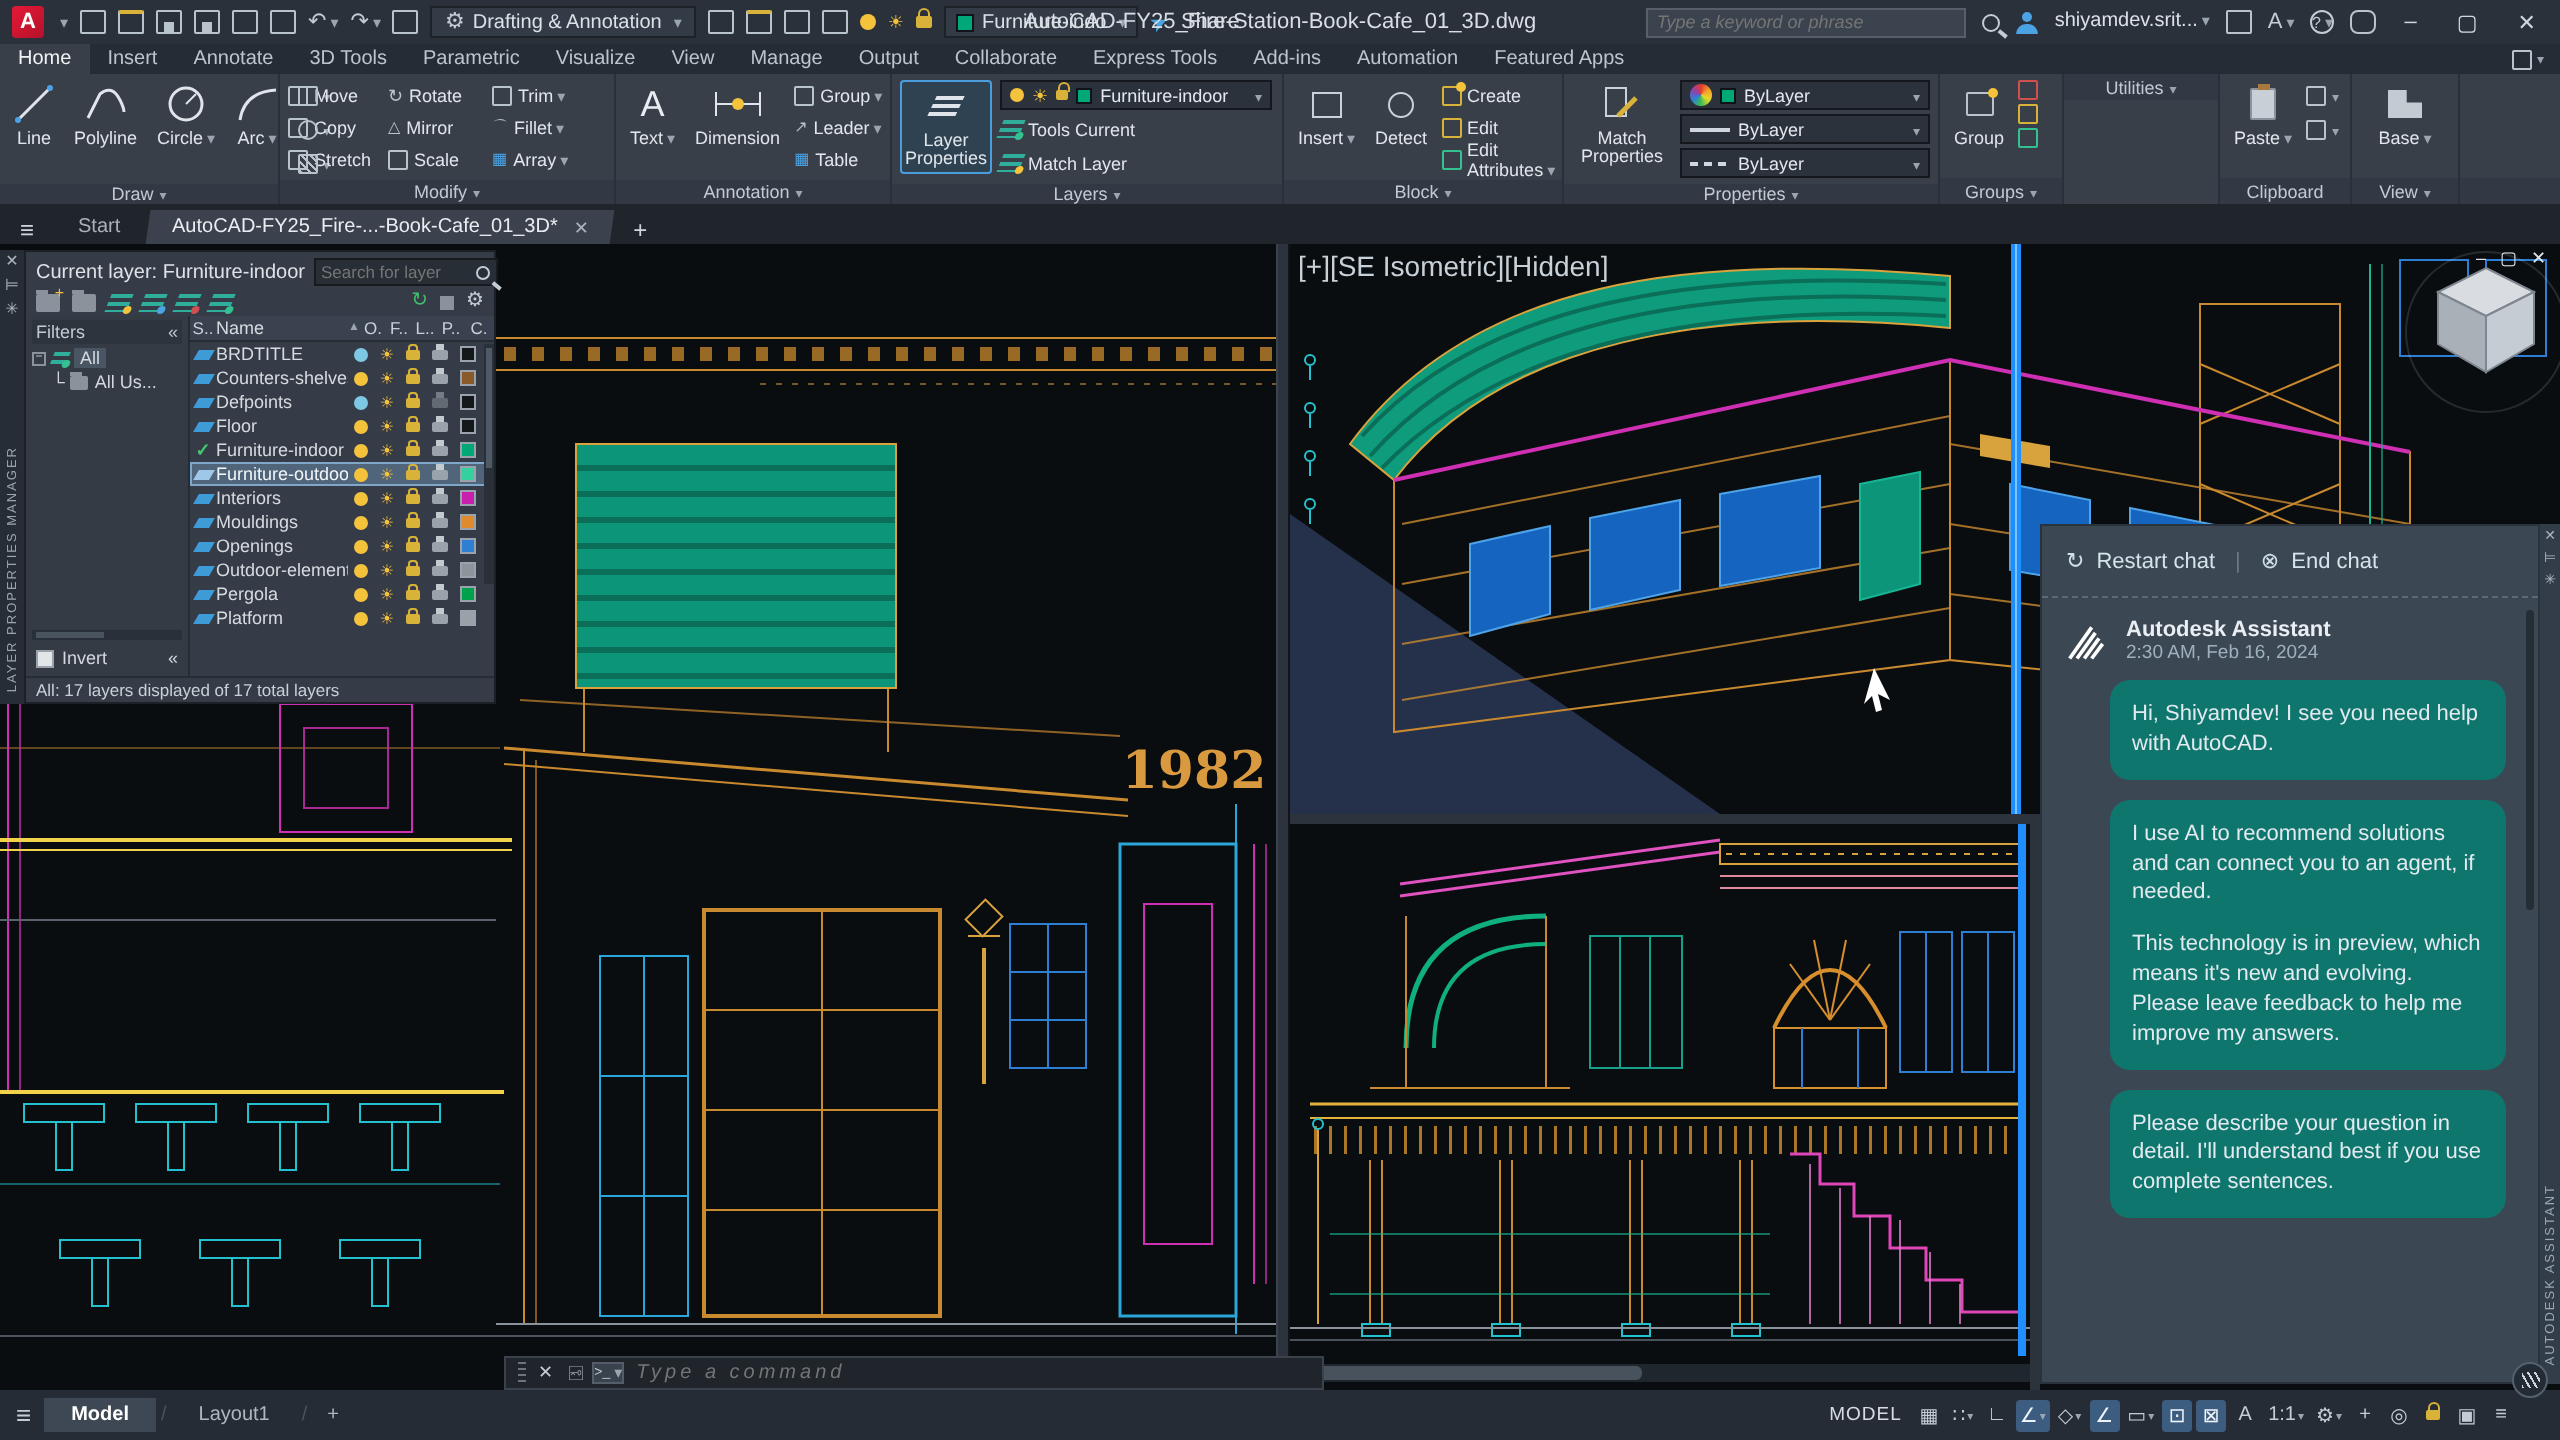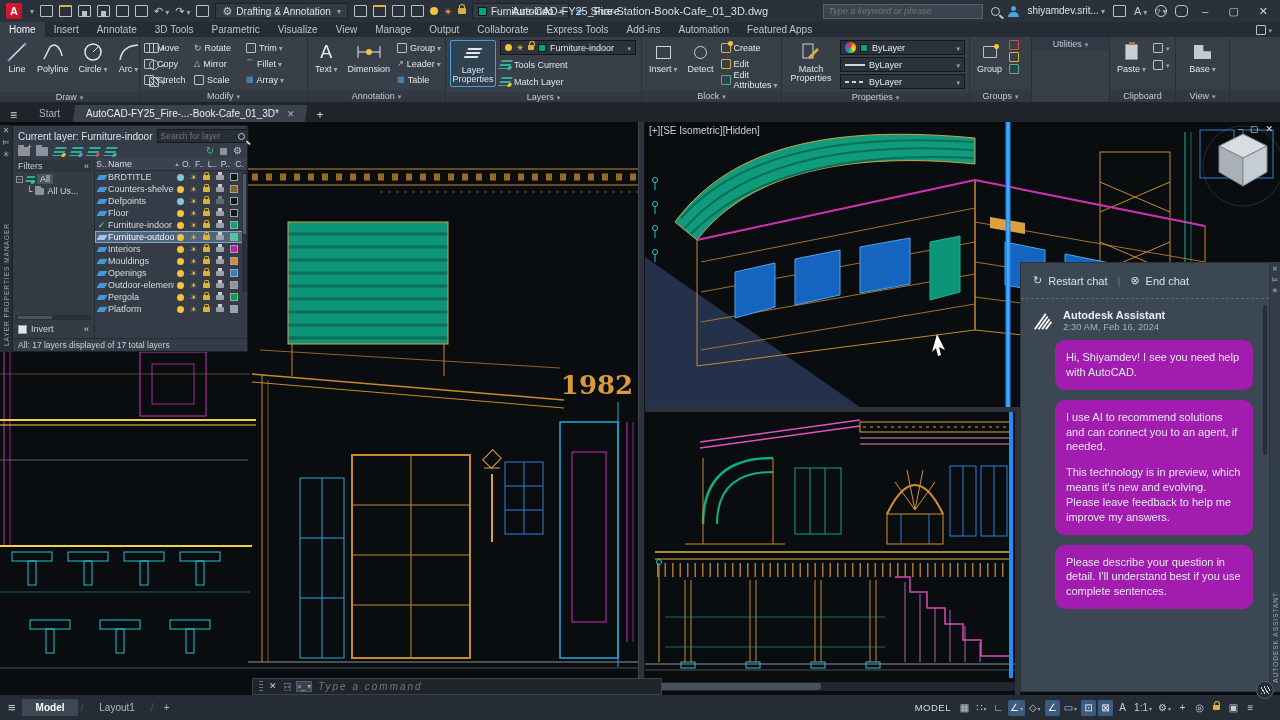--- a/index.html
+++ b/index.html
@@ -81,21 +81,21 @@
   .dtab.active{background:#3b424d;color:#e9edf1}
   .dtab .closex{margin-left:8px;color:#aab3bc;font-size:9px}
   .dmenu{padding:0 10px;color:#cfd6dd;font-size:12px}
   .dplus{color:#cfd6dd;padding:0 8px;font-size:12px}
 
   
   #main{position:absolute;left:0;top:122px;width:1280px;height:573px;background:#0a0d10}
   #vsplit{position:absolute;left:638px;top:0;width:7px;height:573px;background:#2c333d;border-left:1px solid #3a424d;border-right:1px solid #11151a}
   #hsplit{position:absolute;left:645px;top:285px;width:375px;height:5px;background:#2c333d}
   #vsplit2{position:absolute;left:1015px;top:285px;width:5px;height:288px;background:#2c333d}
-  .vplabel{position:absolute;font-size:10px;color:#c8d0d8;z-index:3}
+  .vplabel{position:absolute;font-size:14px;color:#c8d0d8;z-index:3}
   #doccontrols{position:absolute;left:1238px;top:2px;z-index:3;display:flex;gap:7px;color:#dfe5ea;font-size:9px}
   #wcspill{position:absolute;left:1222px;top:206px;width:44px;height:13px;background:#39414d;border:1px solid #59636f;border-radius:2px;display:flex;align-items:center;justify-content:center;gap:3px;font-size:8px;color:#cfd6dd;z-index:3}
   #rbscroll{position:absolute;left:645px;top:560px;width:370px;height:9px;background:#20262d;z-index:2}
   #rbscroll .thumb{position:absolute;left:6px;top:1px;width:170px;height:7px;background:#47525d;border-radius:3px}
 
   
   #palette{position:absolute;left:0;top:3px;width:248px;height:227px;z-index:6;display:flex}
   #palrail{width:12px;background:#272d36;display:flex;flex-direction:column;align-items:center;padding:2px 0;gap:4px}
   #palrail .ric{color:#aeb7c0;font-size:8px;line-height:1}
   #palrail .vtext{writing-mode:vertical-rl;transform:rotate(180deg);font-size:6.5px;letter-spacing:1px;color:#9aa5af;margin-top:auto;margin-bottom:4px}
@@ -150,21 +150,21 @@
   #assistant{position:absolute;left:1020px;top:140px;width:260px;height:430px;z-index:7;display:flex}
   #apanel{width:250px;background:#3c4754;display:flex;flex-direction:column;border:1px solid #2a323c}
   #ahead{height:36px;display:flex;align-items:center;gap:6px;padding:0 12px;border-bottom:1px dashed #5a6878;color:#d5e4ea;font-size:11px}
   #ahead .aic{font-size:11px;color:#cfe0e8}
   #ahead .sep{color:#6b7886;padding:0 4px}
   #amsgs{flex:1;padding:10px 12px 4px;overflow:hidden;position:relative}
   .arow{display:flex;align-items:center;gap:8px;margin-bottom:8px}
   .alogo{width:22px;height:22px;flex:0 0 auto}
   .aname{font-size:11px;font-weight:bold;color:#e9eef2}
   .atime{font-size:9.5px;color:#9fb0bd}
-  .bubble{background:#a21caf;border-radius:10px;padding:10px 11px;margin:0 4px 10px 22px;font-size:11px;line-height:1.35;color:#e3eaef}
+  .bubble{background:#0f766e;border-radius:10px;padding:10px 11px;margin:0 4px 10px 22px;font-size:11px;line-height:1.35;color:#e3eaef}
   .bubble p+p{margin-top:11px}
   .msthumb{position:absolute;right:2px;top:6px;width:4px;height:150px;background:#252d36;border-radius:2px}
   #ainput{height:44px;background:#2f3a47;border-top:1px solid #232b34;display:flex;align-items:center;padding:0 10px;gap:8px}
   #ainput input{flex:1;background:transparent;border:none;color:#7c8b99;font-size:11px}
   #ainput .vdiv{width:1px;height:18px;background:#55636f}
   .sendic{width:0;height:0;border-left:12px solid transparent;border-top:7px solid transparent;border-bottom:7px solid transparent;position:relative}
   .sendic::before{content:"";position:absolute;left:-13px;top:-7px;border-left:12px solid #6fa5bd;border-top:7px solid transparent;border-bottom:7px solid transparent;clip-path:polygon(0 0,100% 50%,0 100%,18% 50%)}
   #arail{width:10px;background:#333d49;display:flex;flex-direction:column;align-items:center;padding:3px 0;gap:4px}
   #arail .ric{color:#aeb7c0;font-size:7px;line-height:1}
   #arail .vtext{writing-mode:vertical-rl;transform:rotate(180deg);font-size:6.5px;letter-spacing:1px;color:#9aa7b5;margin-top:auto;margin-bottom:6px}

